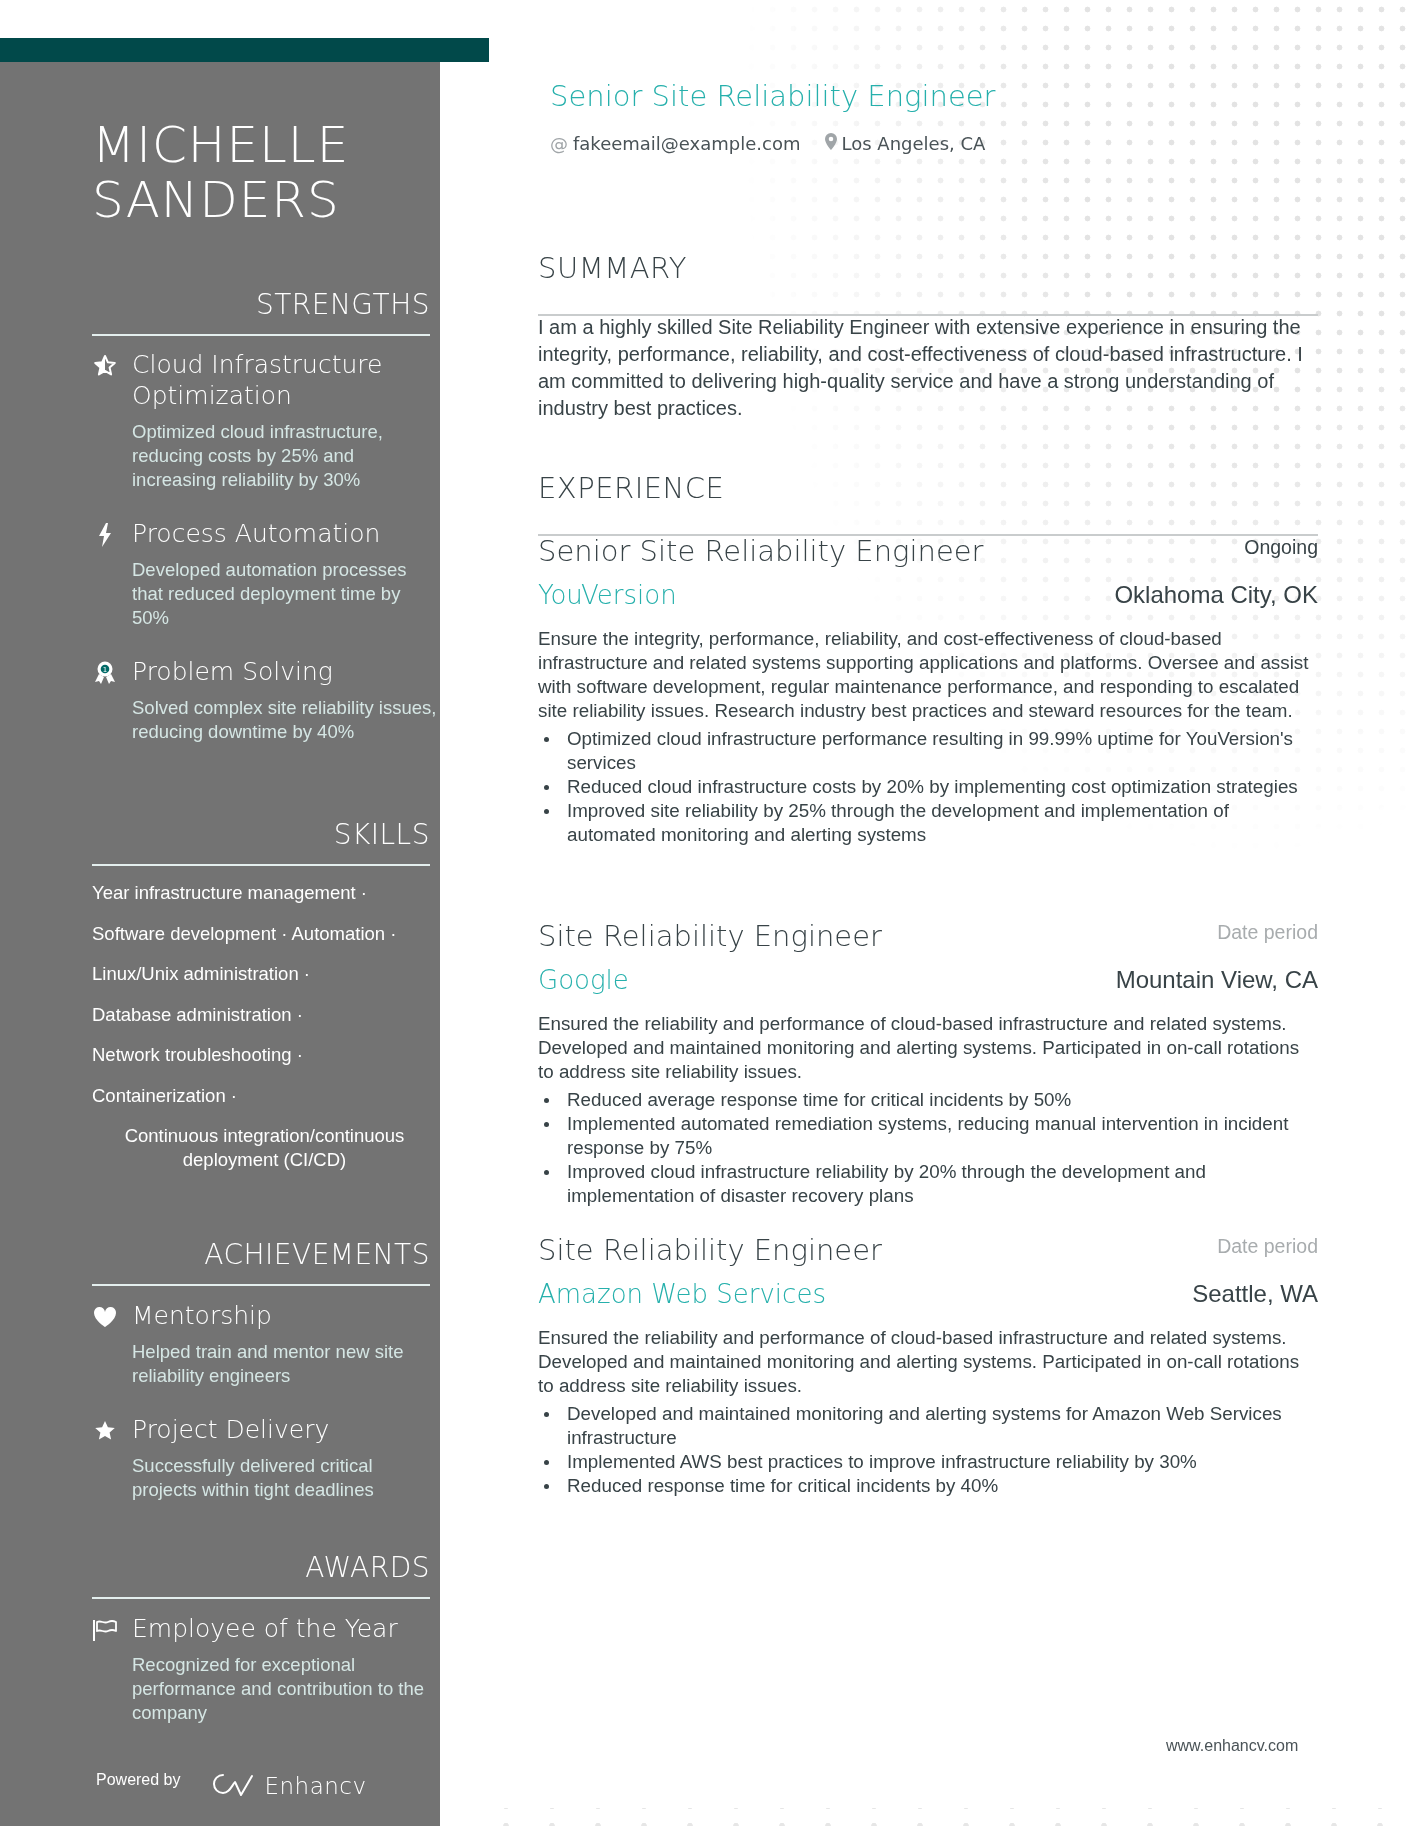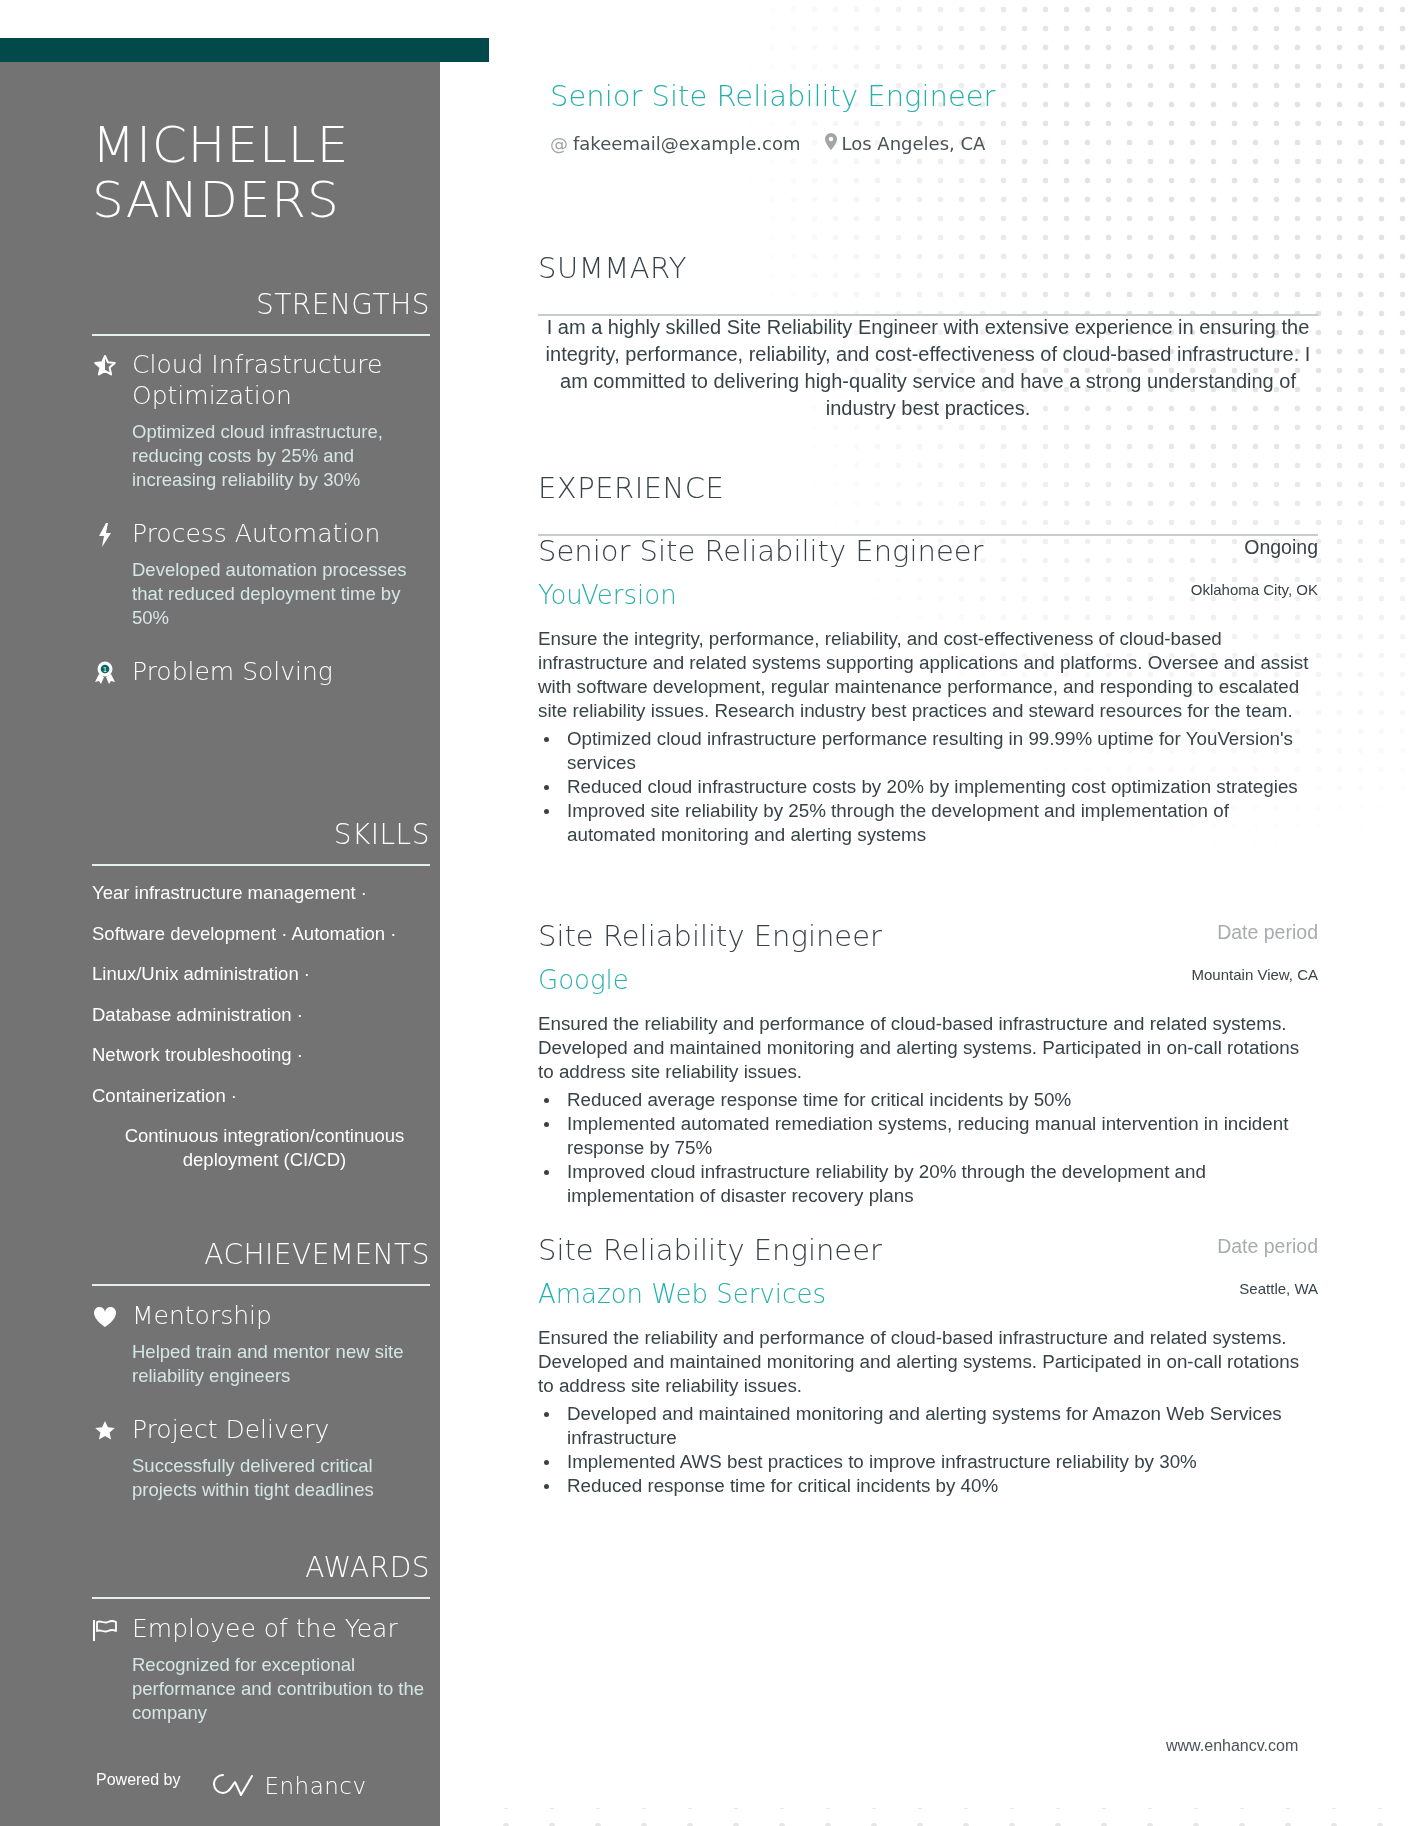--- a/index.html
+++ b/index.html
@@ -69,30 +69,30 @@
   .contact .ci { display: inline-flex; align-items: center; }
   .contact .ico { color: #a0a5a8; margin-right: 5px; font-size: 18px; }
   .contact .sep { width: 24px; }
 
   .main-heading {
     left: 49px; width: 780px; font-family: "DejaVu Sans", sans-serif; font-weight: 200;
     font-size: 29px; line-height: 36px; color: #384347; letter-spacing: 0.5px;
     padding-bottom: 28px; border-bottom: 2px solid #c9cccd;
   }
   .body-text { font-size: 19.2px; line-height: 24px; color: #384347; }
-  .summary-text { left: 49px; top: 314px; width: 780px; font-size: 20px; line-height: 27px; text-align: center; }
+  .summary-text { left: 49px; top: 314px; width: 780px; font-size: 20px; line-height: 27px; }
 
   .job { position: absolute; left: 49px; width: 780px; }
   .job .row1 { position: relative; height: 40px; }
   .job .role { font-family: "DejaVu Sans", sans-serif; font-weight: 200; font-size: 29px; line-height: 38px; color: #384347; white-space: nowrap; }
   .job .date { position: absolute; right: 0; top: 4px; font-size: 19.5px; color: #384347; }
   .job .date.placeholder { color: #a8acae; }
   .job .row2 { position: relative; height: 42px; margin-top: 3px; }
   .job .company { font-family: "DejaVu Sans", sans-serif; font-weight: 200; font-size: 26px; line-height: 40px; color: #26b0ac; white-space: nowrap; }
-  .job .loc { position: absolute; right: 0; top: 6px; font-size: 15px; color: #384347; }
+  .job .loc { position: absolute; right: 0; top: 6px; font-size: 24px; color: #384347; }
   .job .desc { margin-top: 10px; font-size: 18.8px; line-height: 24px; color: #384347; }
   .job ul { list-style: none; margin-top: 4px; }
   .job li { position: relative; padding-left: 29px; font-size: 18.8px; line-height: 24px; color: #384347; }
   .job li::before { content: ""; position: absolute; left: 6px; top: 10px; width: 5px; height: 5px; border-radius: 50%; background: #384347; }
 
   .footer-url { position: absolute; left: 677px; top: 1737px; font-size: 16px; color: #4a5357; }
 </style>
 </head>
 <body>
 
@@ -130,20 +130,21 @@
   <div class="side-item" style="top:618px;">
     <span class="icon">
       <svg width="24" height="26" viewBox="0 0 24 26">
           <circle cx="12" cy="9" r="7.5" fill="#fff"></circle>
           <circle cx="12" cy="9" r="4.3" fill="#016a67"></circle>
           <text x="12" y="11.8" text-anchor="middle" font-size="7" fill="#fff" font-family="DejaVu Sans, sans-serif">1</text>
           <path d="M6 14l-4 8 4-1 2 3 3-7z M18 14l4 8-4-1-2 3-3-7z" fill="#fff"></path>
         </svg>
     </span>
     <div class="title">Problem Solving</div>
+    <div class="desc">Solved complex site reliability issues, reducing downtime by 40%</div>
   </div>
 
   <h2 class="side-heading" style="top:780px;">SKILLS</h2>
   <div class="skills">
     <div class="skill-row">Year infrastructure management ·</div>
     <div class="skill-row">Software development · Automation ·</div>
     <div class="skill-row">Linux/Unix administration ·</div>
     <div class="skill-row">Database administration ·</div>
     <div class="skill-row">Network troubleshooting ·</div>
     <div class="skill-row">Containerization ·</div>

